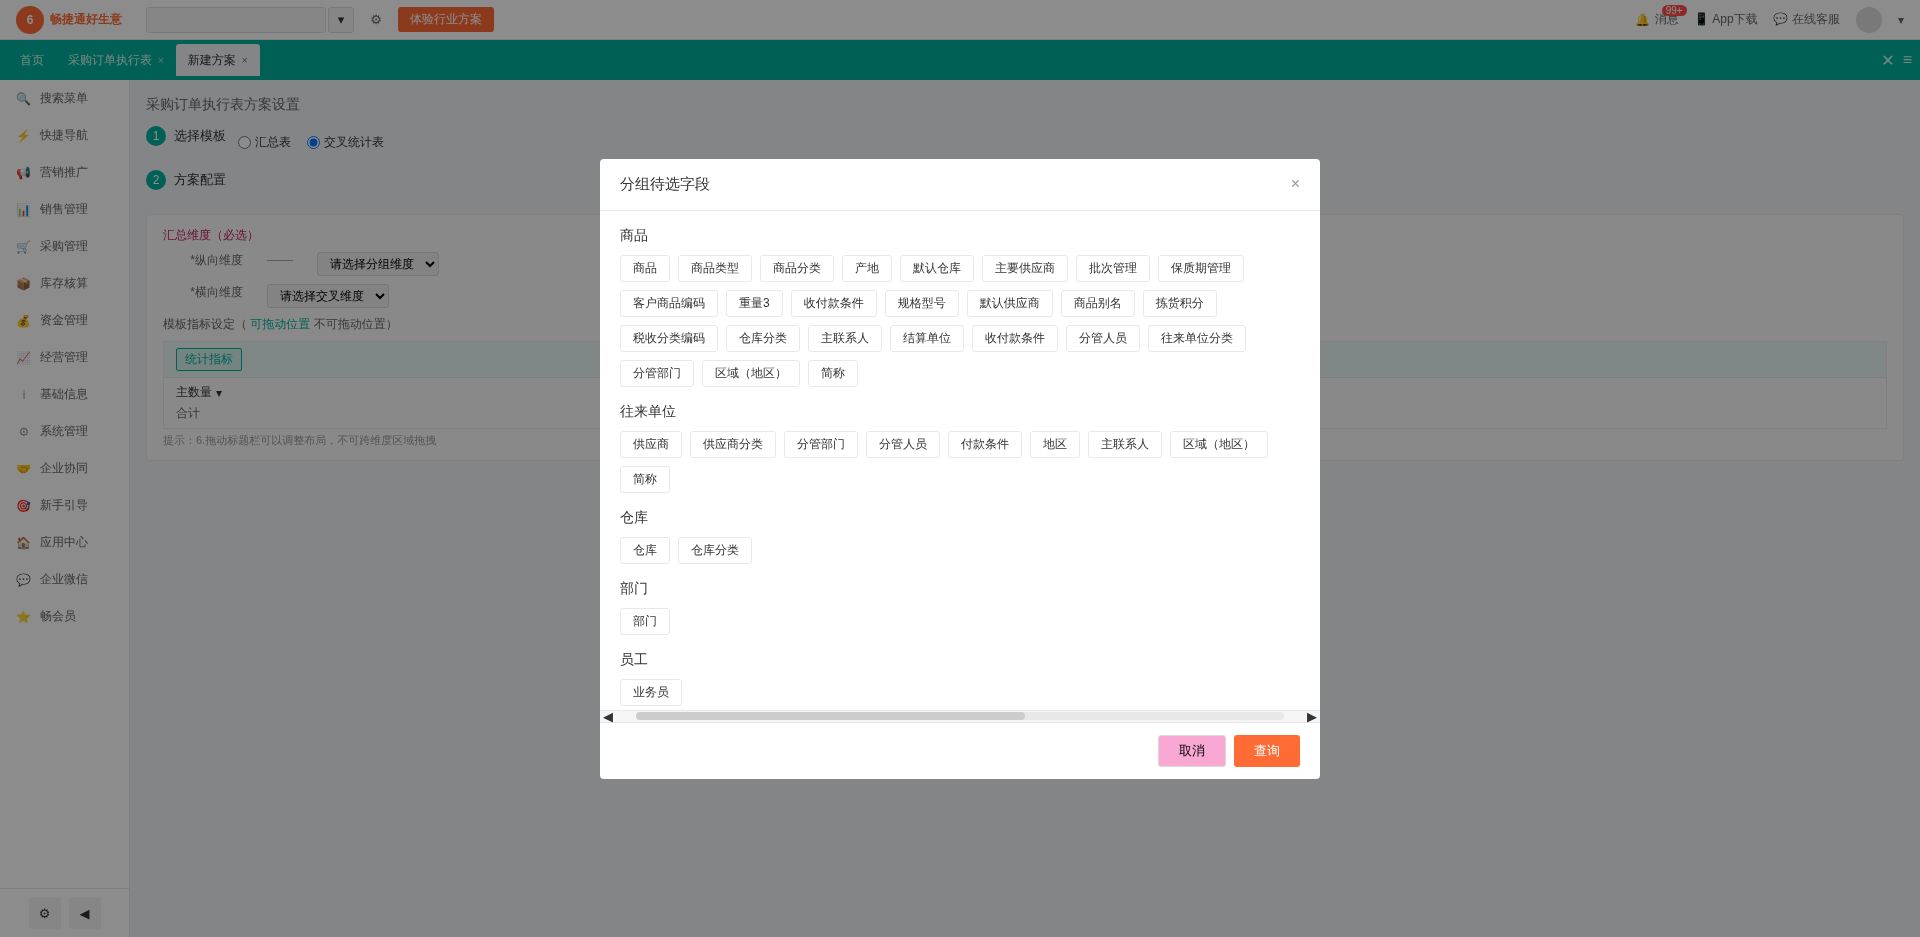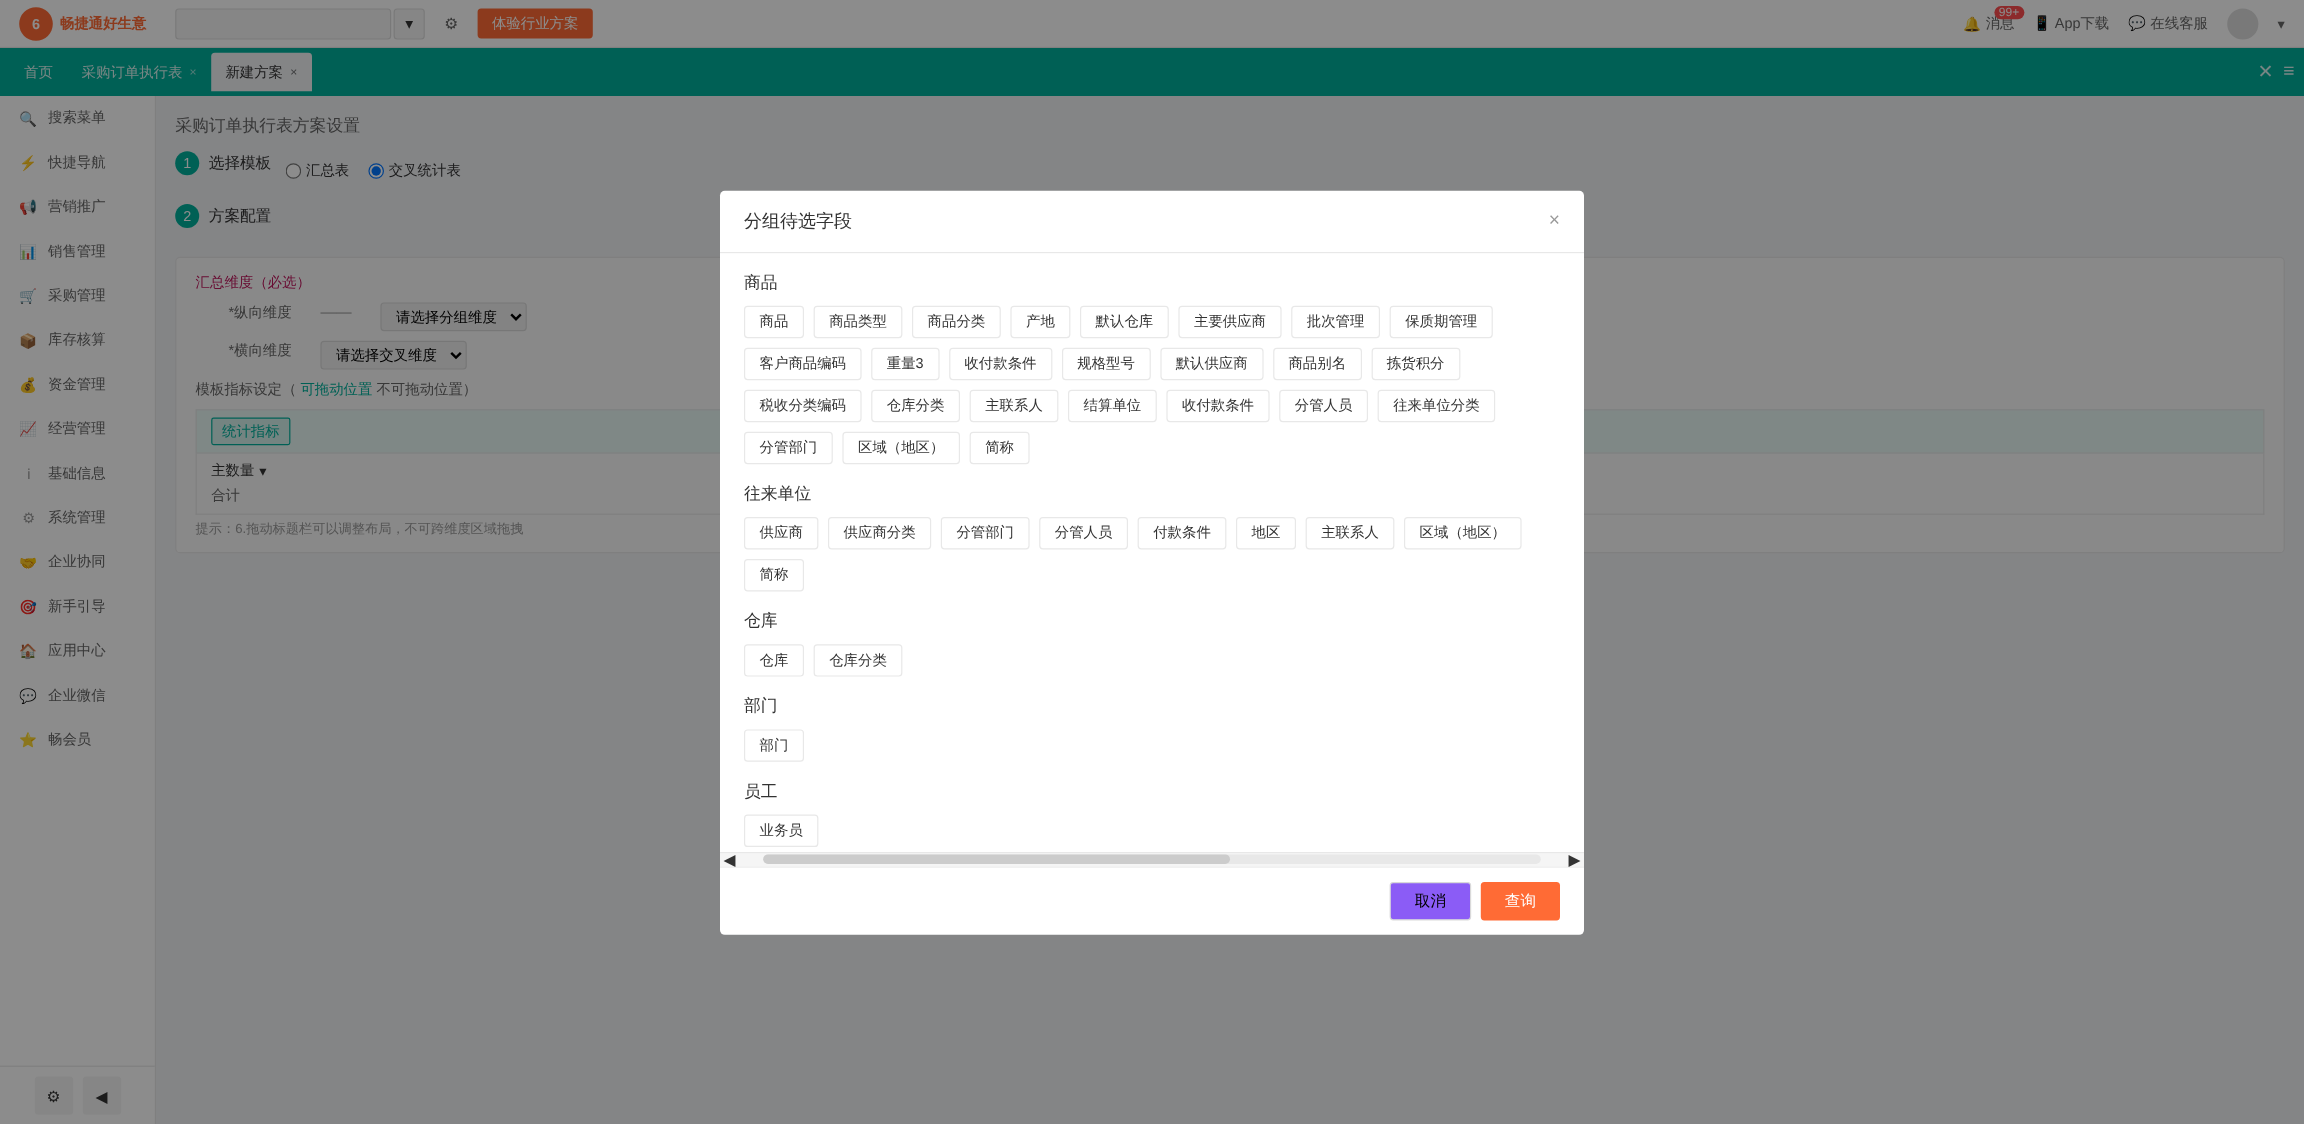--- a/index.html
+++ b/index.html
@@ -313,21 +313,21 @@
       height: 8px;
       width: 60%;
       background: #ccc;
       border-radius: 4px;
     }
 
     
     .btn-cancel {
       padding: 6px 20px;
       border: 1px solid #d9d9d9;
-      background: #8b5cf6;
+      background: #f9a8d4;
       border-radius: 3px;
       cursor: pointer;
       font-size: 13px;
       margin-left: 38px;
     }
     .btn-confirm {
       padding: 6px 20px;
       border: none;
       background: #ff6b35;
       color: white;

